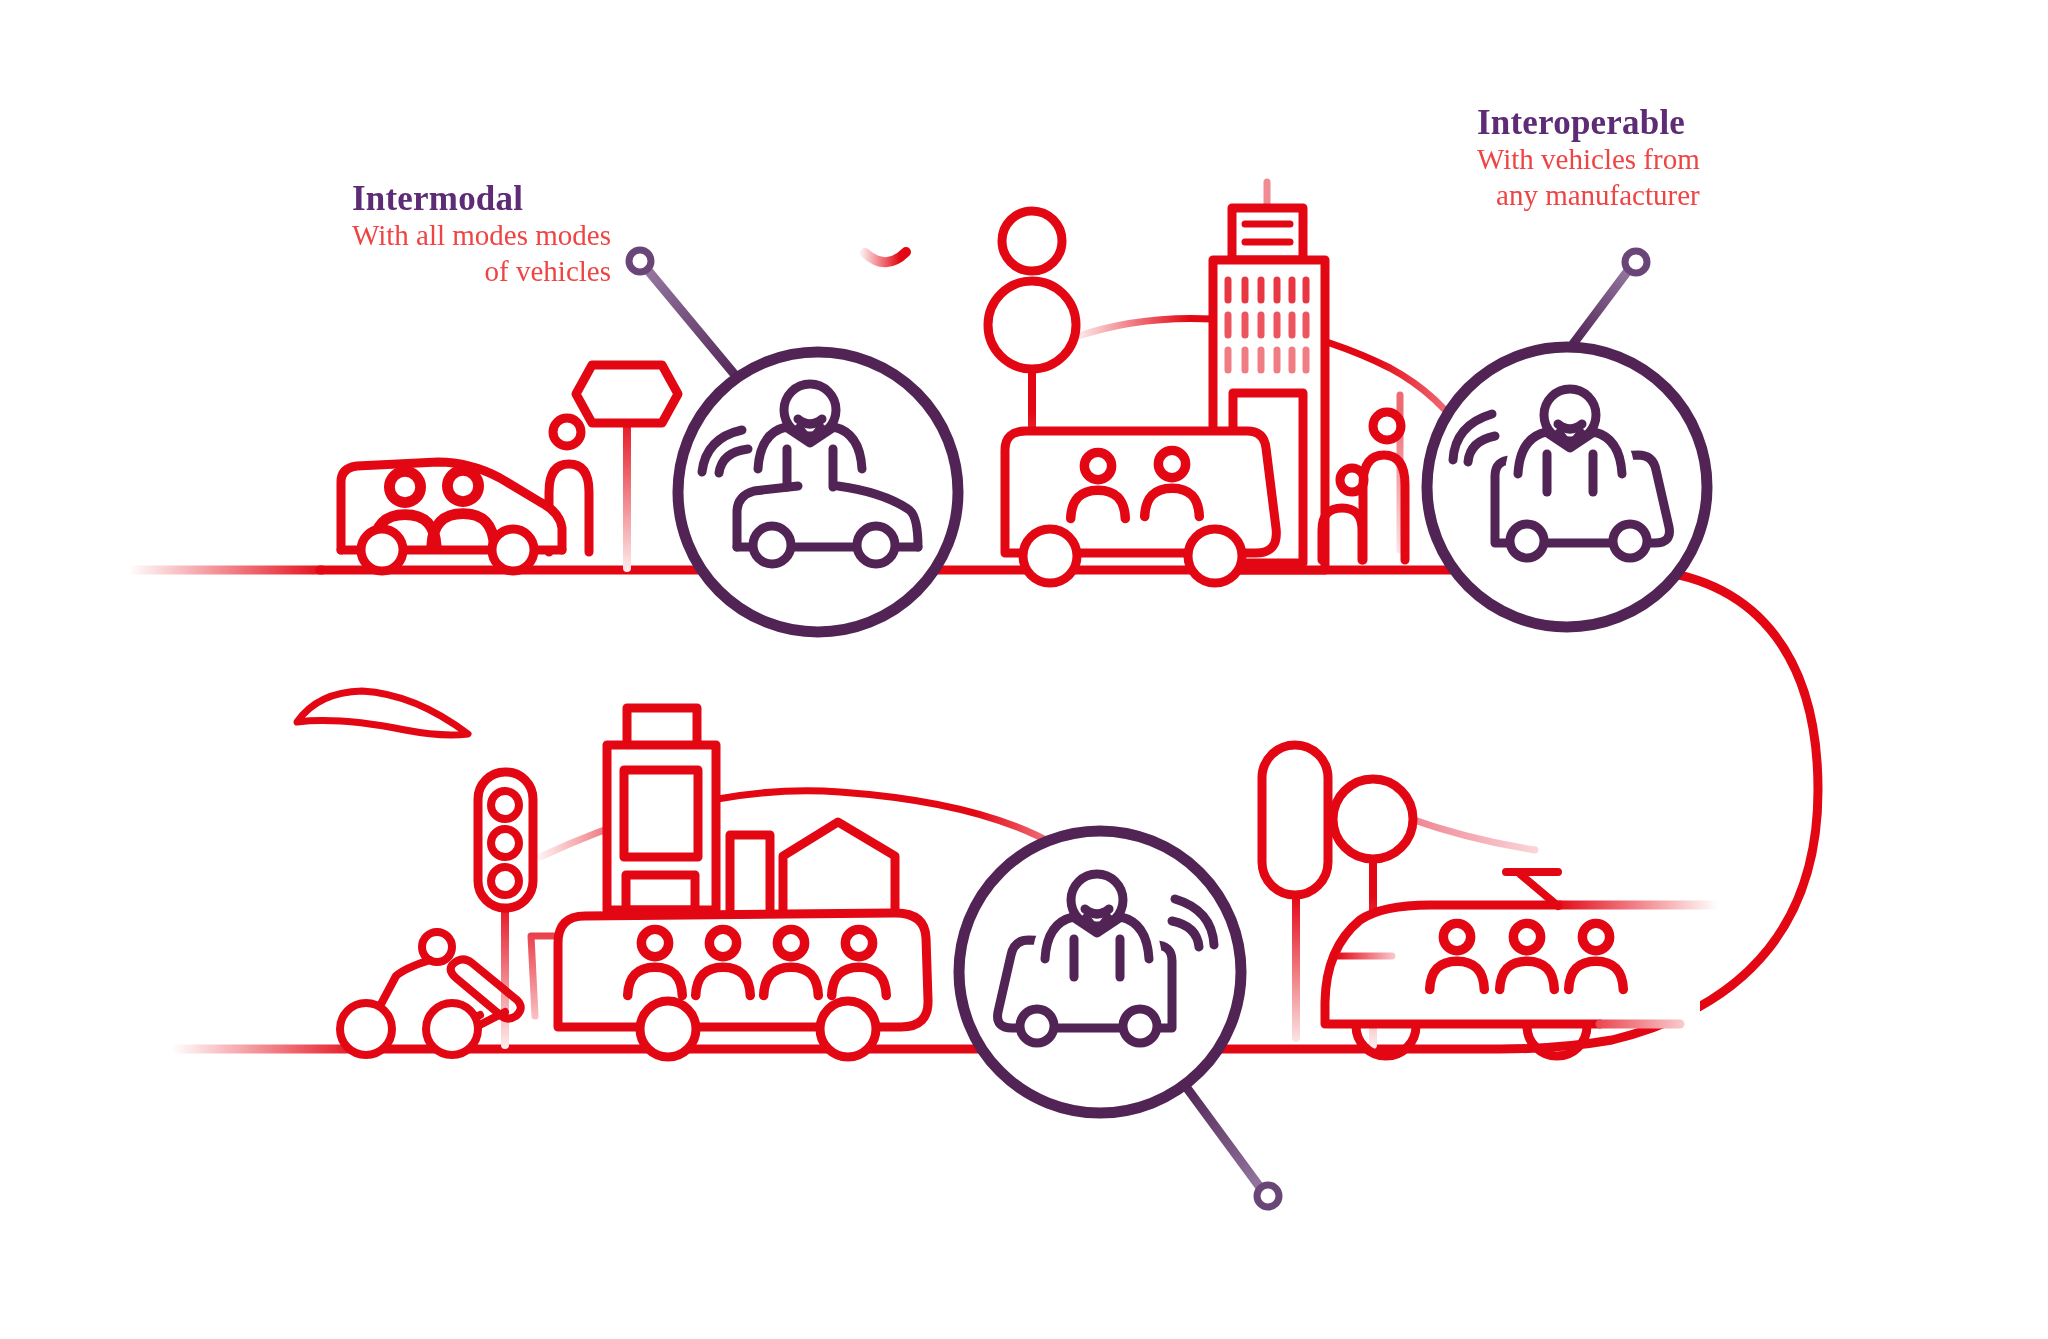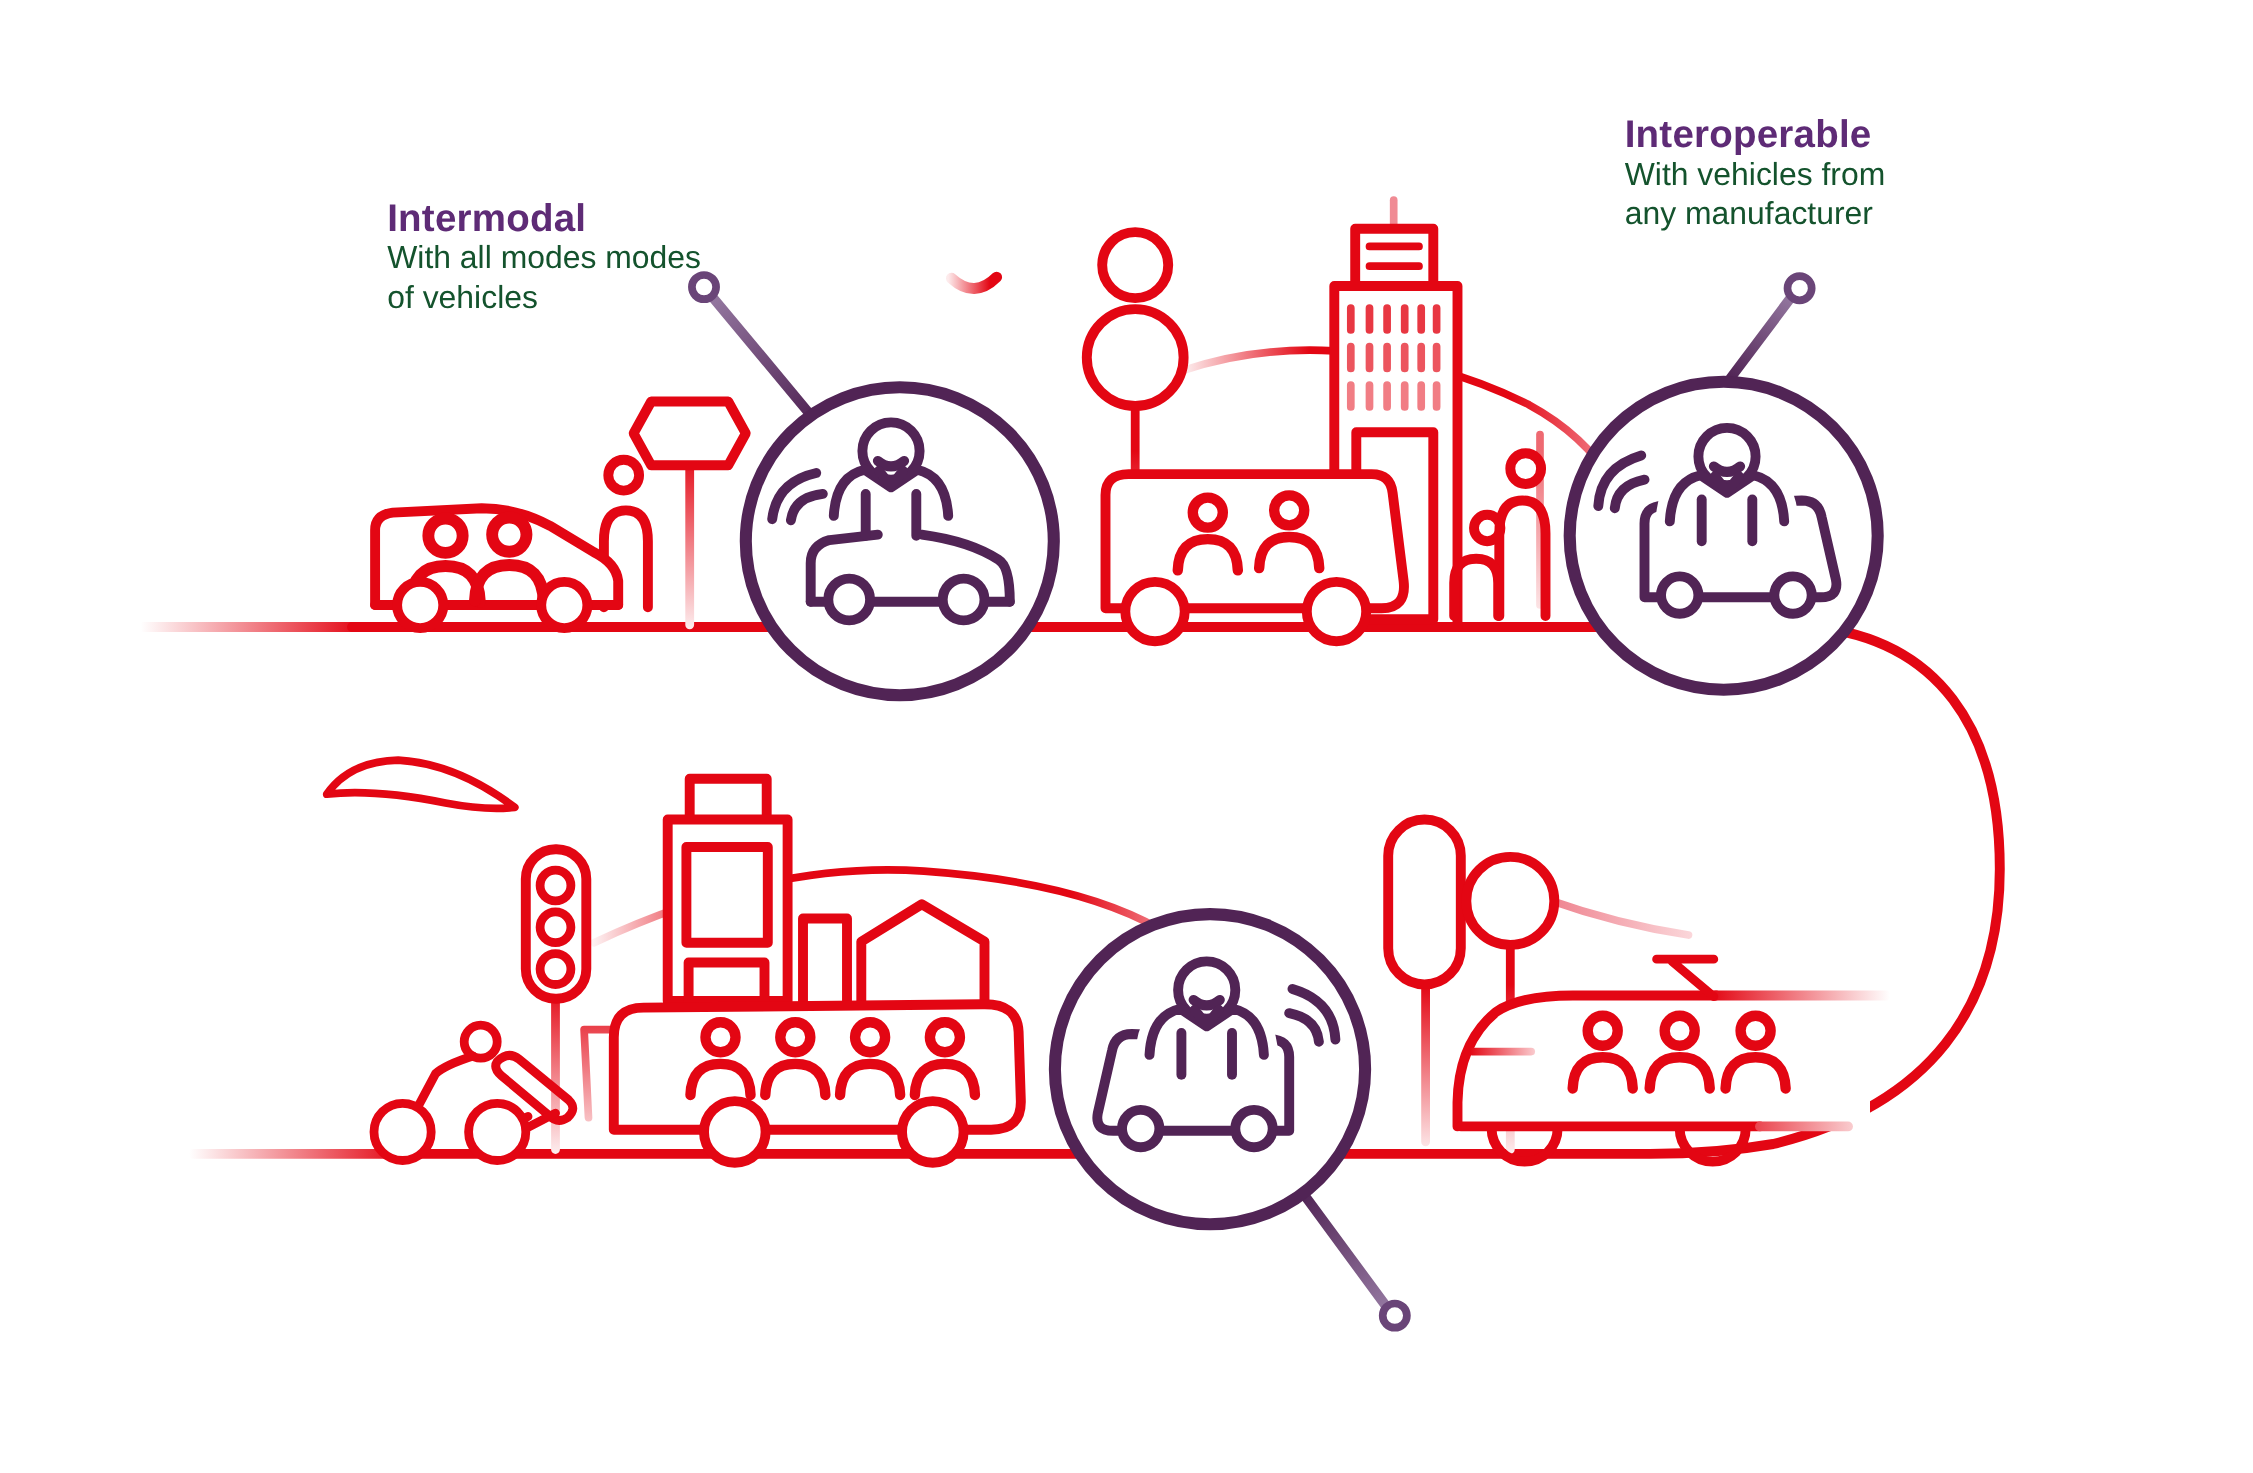--- a/index.html
+++ b/index.html
@@ -4,27 +4,27 @@
 <style>
   html,body{margin:0;padding:0;background:#ffffff;}
   .stage{
     position:relative;
     width:2048px;height:1339px;
     background:#ffffff;
     overflow:hidden;
     font-family:"Liberation Sans", sans-serif;
   }
   .stage svg{position:absolute;left:0;top:0;}
-  .callout-label{position:absolute;}
+  .callout-label{position:absolute;font-family:Liberation Serif, serif;}
   .callout-title{
     font-size:35px;font-weight:700;color:#5E2B76;
     line-height:1.12;letter-spacing:0.2px;
   }
   .callout-line{
-    font-size:29px;color:#14532d;line-height:1.24;
+    font-size:29px;color:#ef4444;line-height:1.24;text-align:right;
   }
 </style>
 </head>
 <body>
 
 <div class="stage">
 
 <svg width="2048" height="1339" viewBox="0 0 2048 1339">
   <defs>
     <linearGradient id="gRoadTop" gradientUnits="userSpaceOnUse" x1="128" y1="0" x2="330" y2="0">

